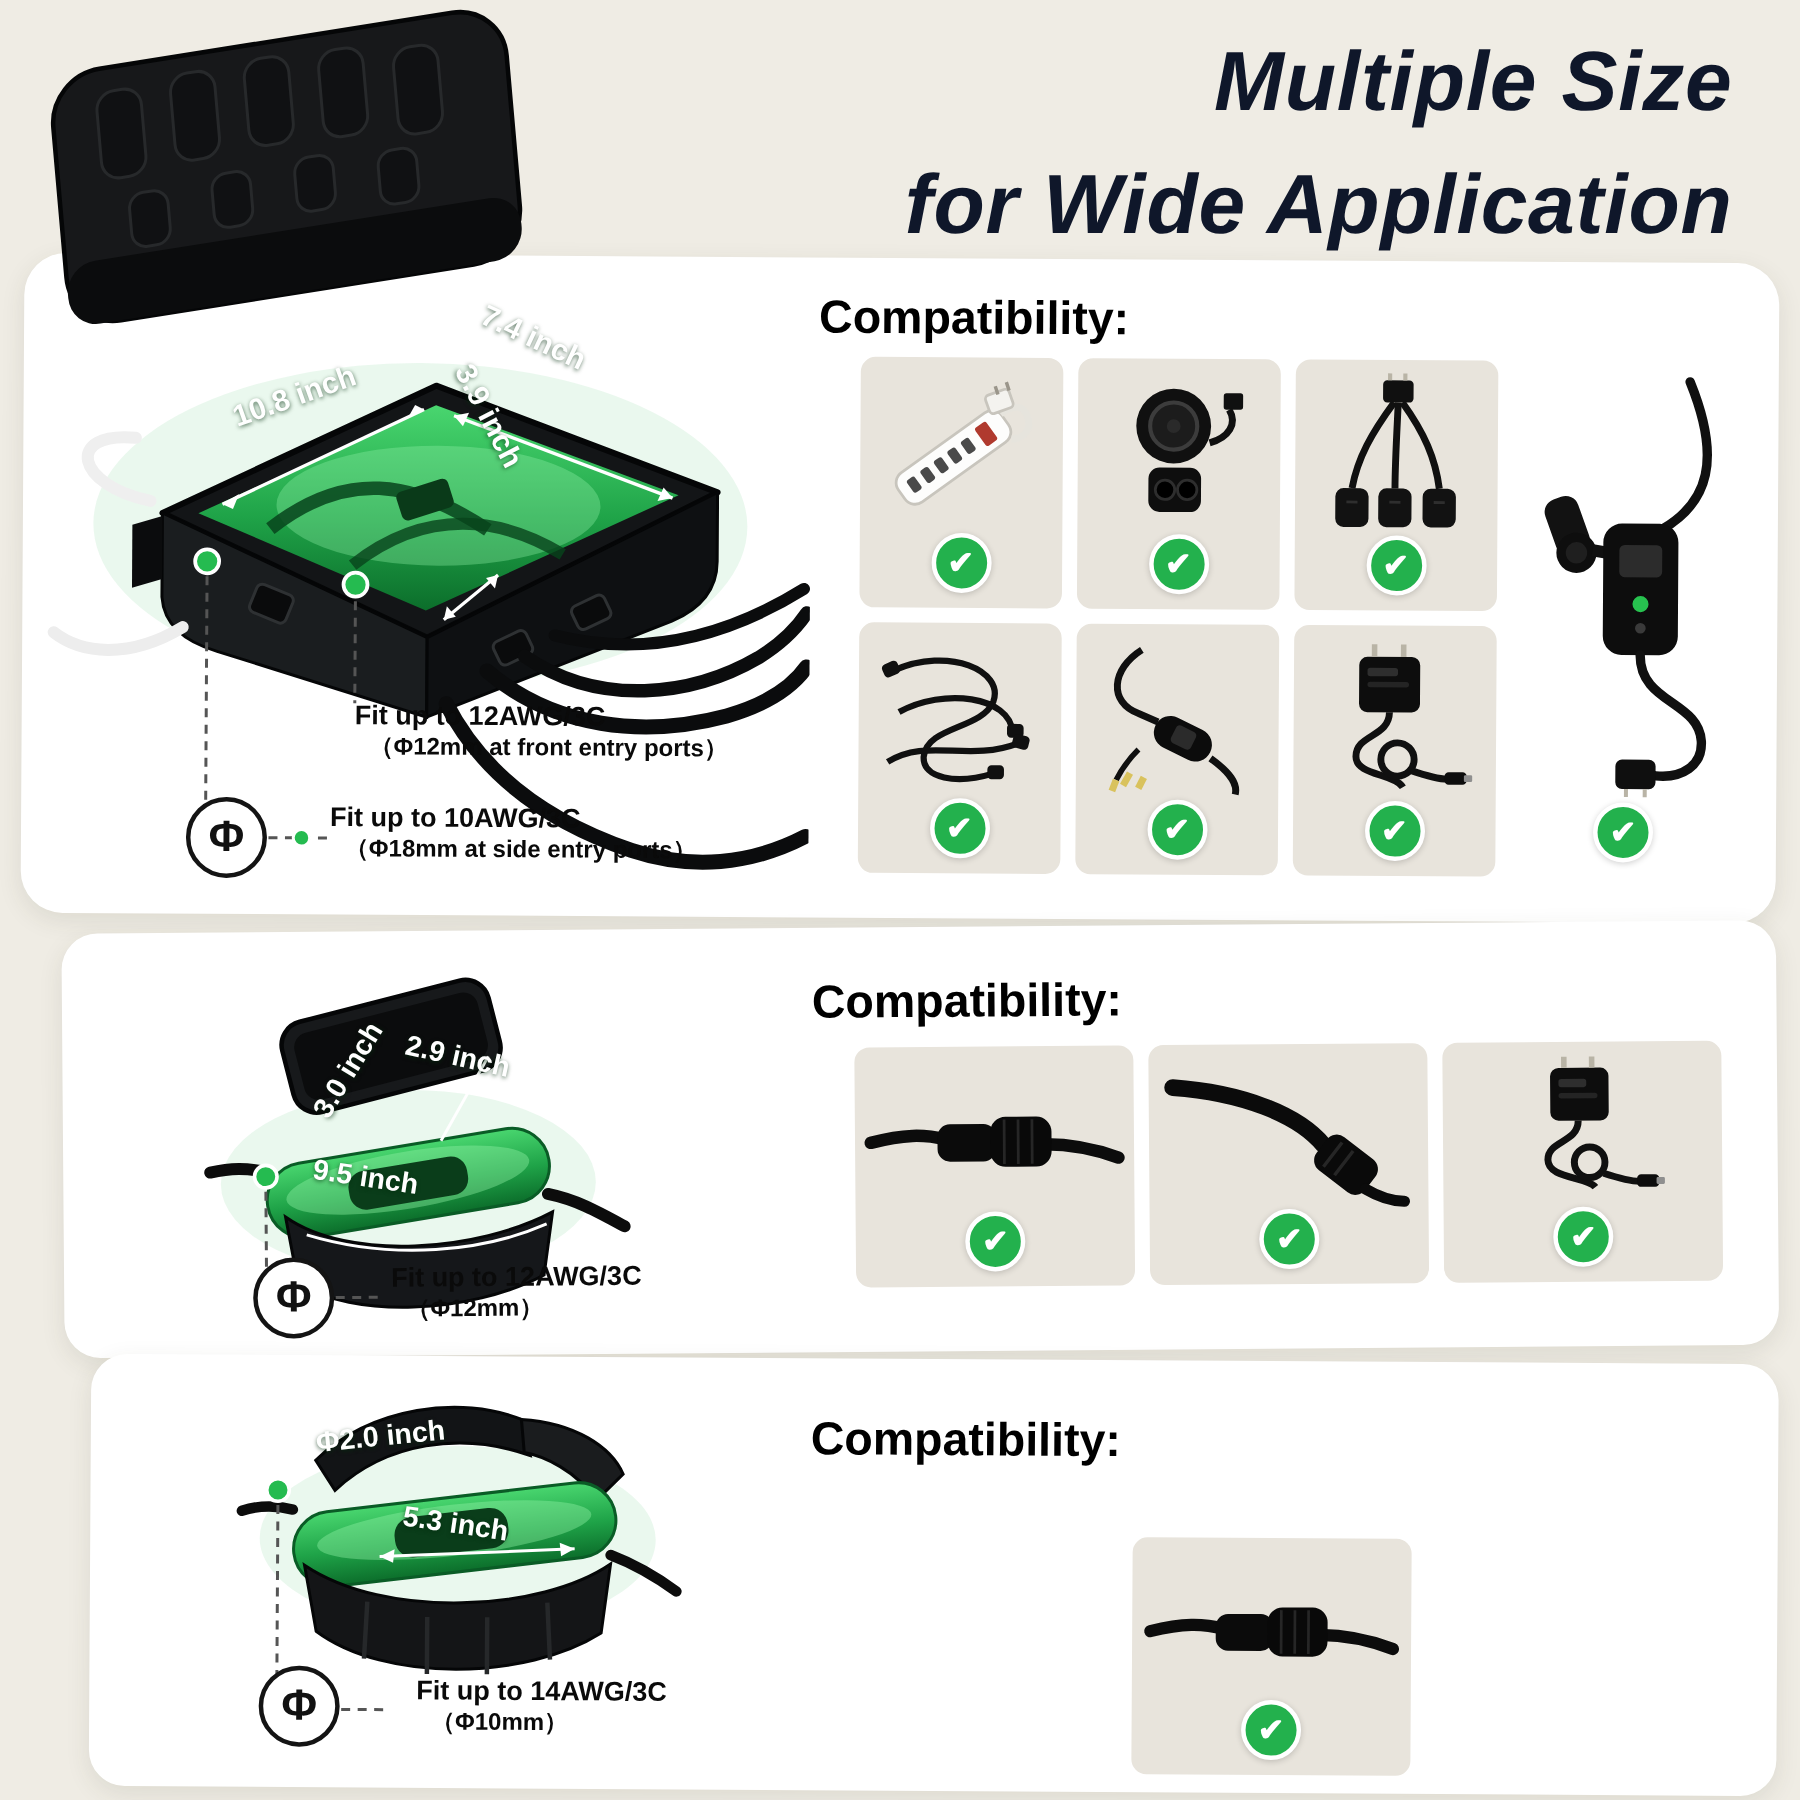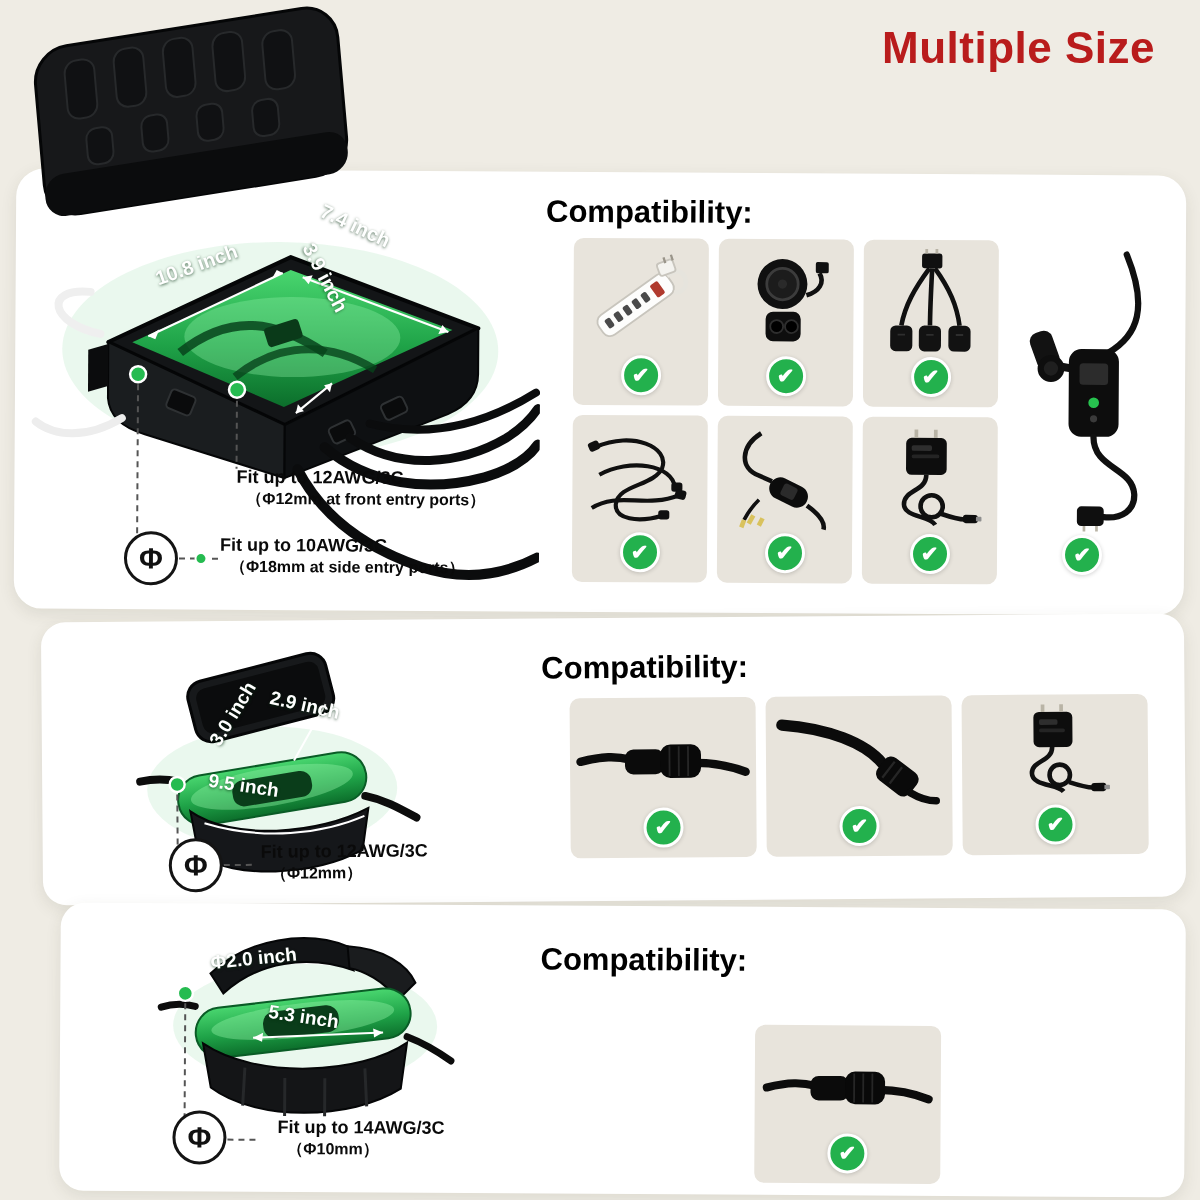--- a/index.html
+++ b/index.html
@@ -6,22 +6,22 @@
   html,body { width:1200px; height:1200px; }
   body {
     position:relative;
     background:#efece4;
     font-family:"Liberation Sans", sans-serif;
     overflow:hidden;
     color:#0a0a0a;
   }
   .title {
     position:absolute; right:45px; top:26px;
-    text-align:right; font-weight:bold; color:#b91c1c;
-    font-size:44px; letter-spacing:.5px; line-height:1;
+    text-align:right; font-weight:bold; color:#0f172a;
+    font-size:56px; letter-spacing:.5px; line-height:1;font-style:italic;
   }
   .title .l2 { margin-top:26px; }
   .panel {
     position:absolute; background:#ffffff; border-radius:28px;
     box-shadow:0 5px 16px rgba(60,55,40,.10);
   }
   #panel1 { left:15px; top:172px; width:1170px; height:440px; transform:rotate(.35deg); }
   #panel2 { left:42px; top:618px; width:1143px; height:283px; transform:rotate(-.45deg); border-radius:24px; }
   #panel3 { left:60px; top:906px; width:1125px; height:288px; transform:rotate(.35deg); border-radius:24px; }
   .lid { position:absolute; left:18px; top:4px; width:360px; height:230px; z-index:4; }
@@ -58,20 +58,21 @@
     box-shadow:0 1px 4px rgba(0,0,0,.18);
     color:#fff; font-size:21px; font-weight:bold;
     display:flex; align-items:center; justify-content:center;
   }
 </style>
 </head>
 <body>
 
 <div class="title">
   <div class="l1">Multiple Size</div>
+  <div class="l2">for Wide Application</div>
 </div>
 
 <svg class="lid" viewBox="0 0 360 230">
   <g transform="rotate(-9 180 110) skewX(-4)">
     <rect x="28" y="22" width="306" height="168" rx="34" fill="#17181a" stroke="#050607" stroke-width="3"></rect>
     <rect x="28" y="148" width="306" height="42" rx="20" fill="#0b0c0d"></rect>
     <g fill="#101113" stroke="#27292b" stroke-width="2">
       <rect x="58" y="38" width="30" height="58" rx="12"></rect>
       <rect x="108" y="34" width="30" height="58" rx="12"></rect>
       <rect x="158" y="32" width="30" height="58" rx="12"></rect>

